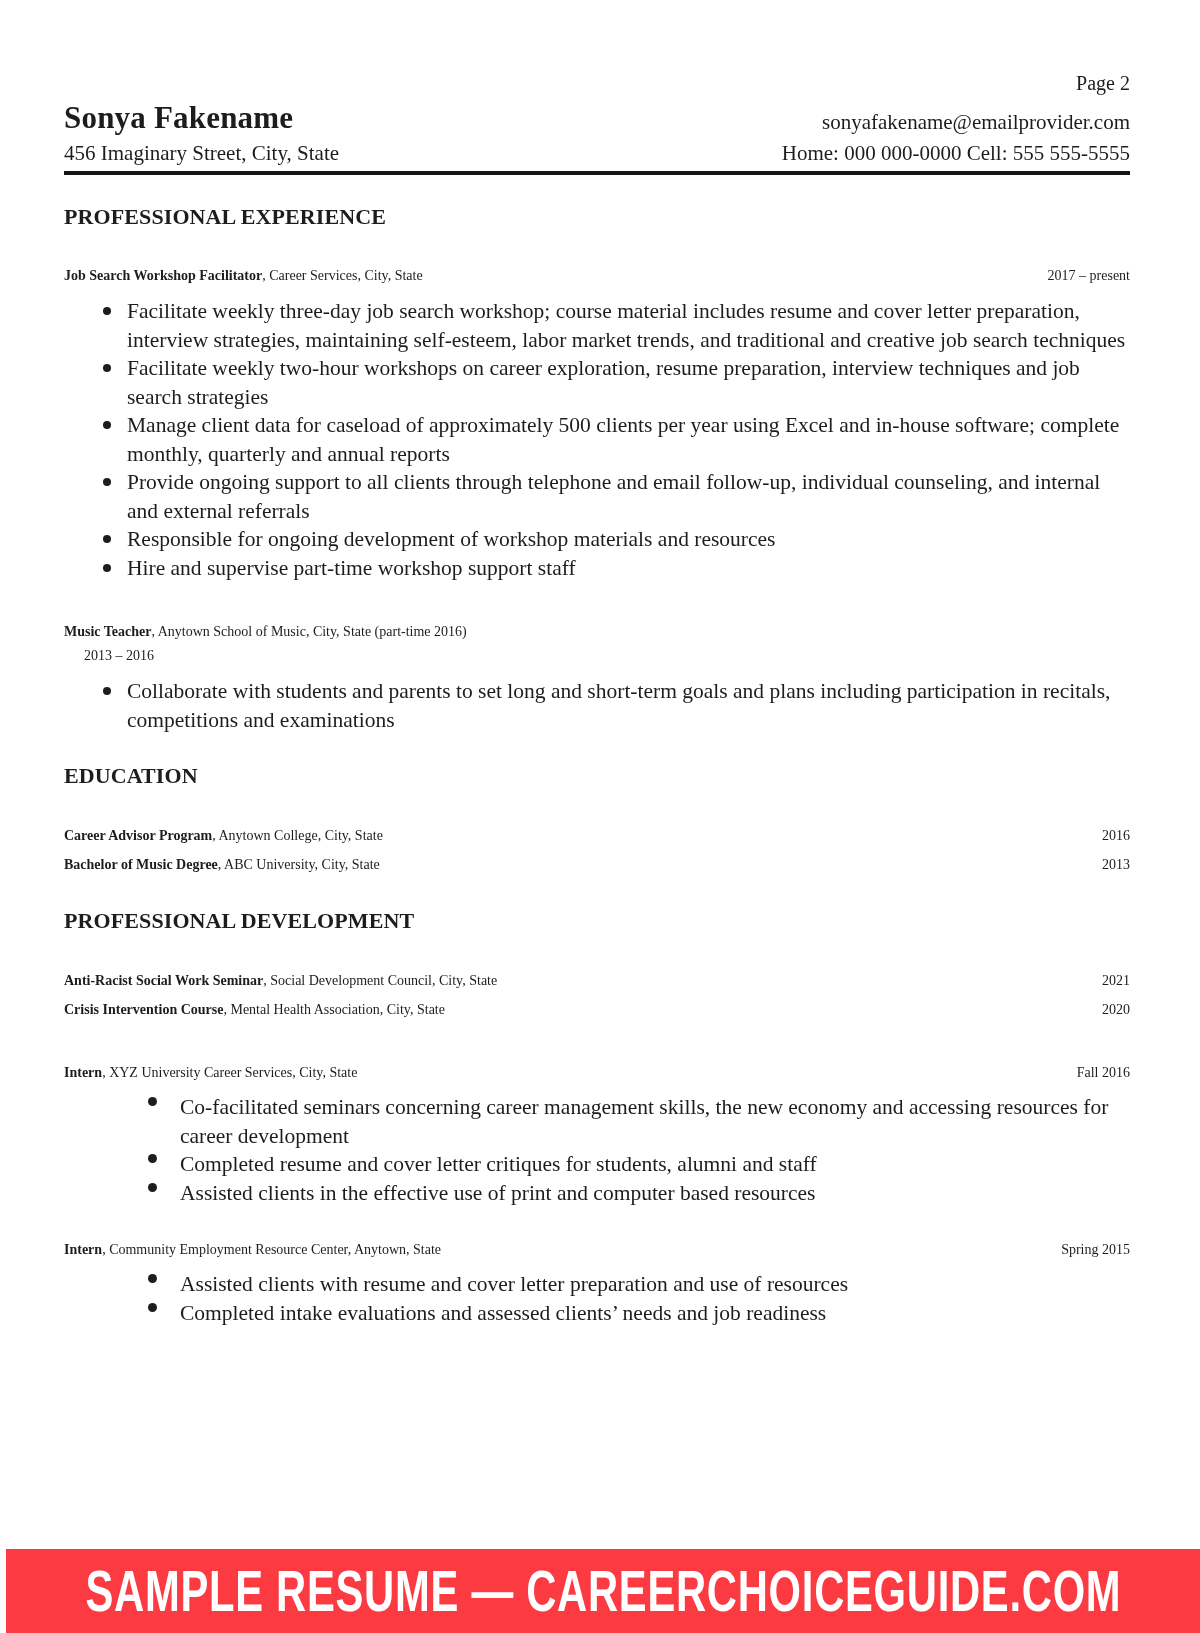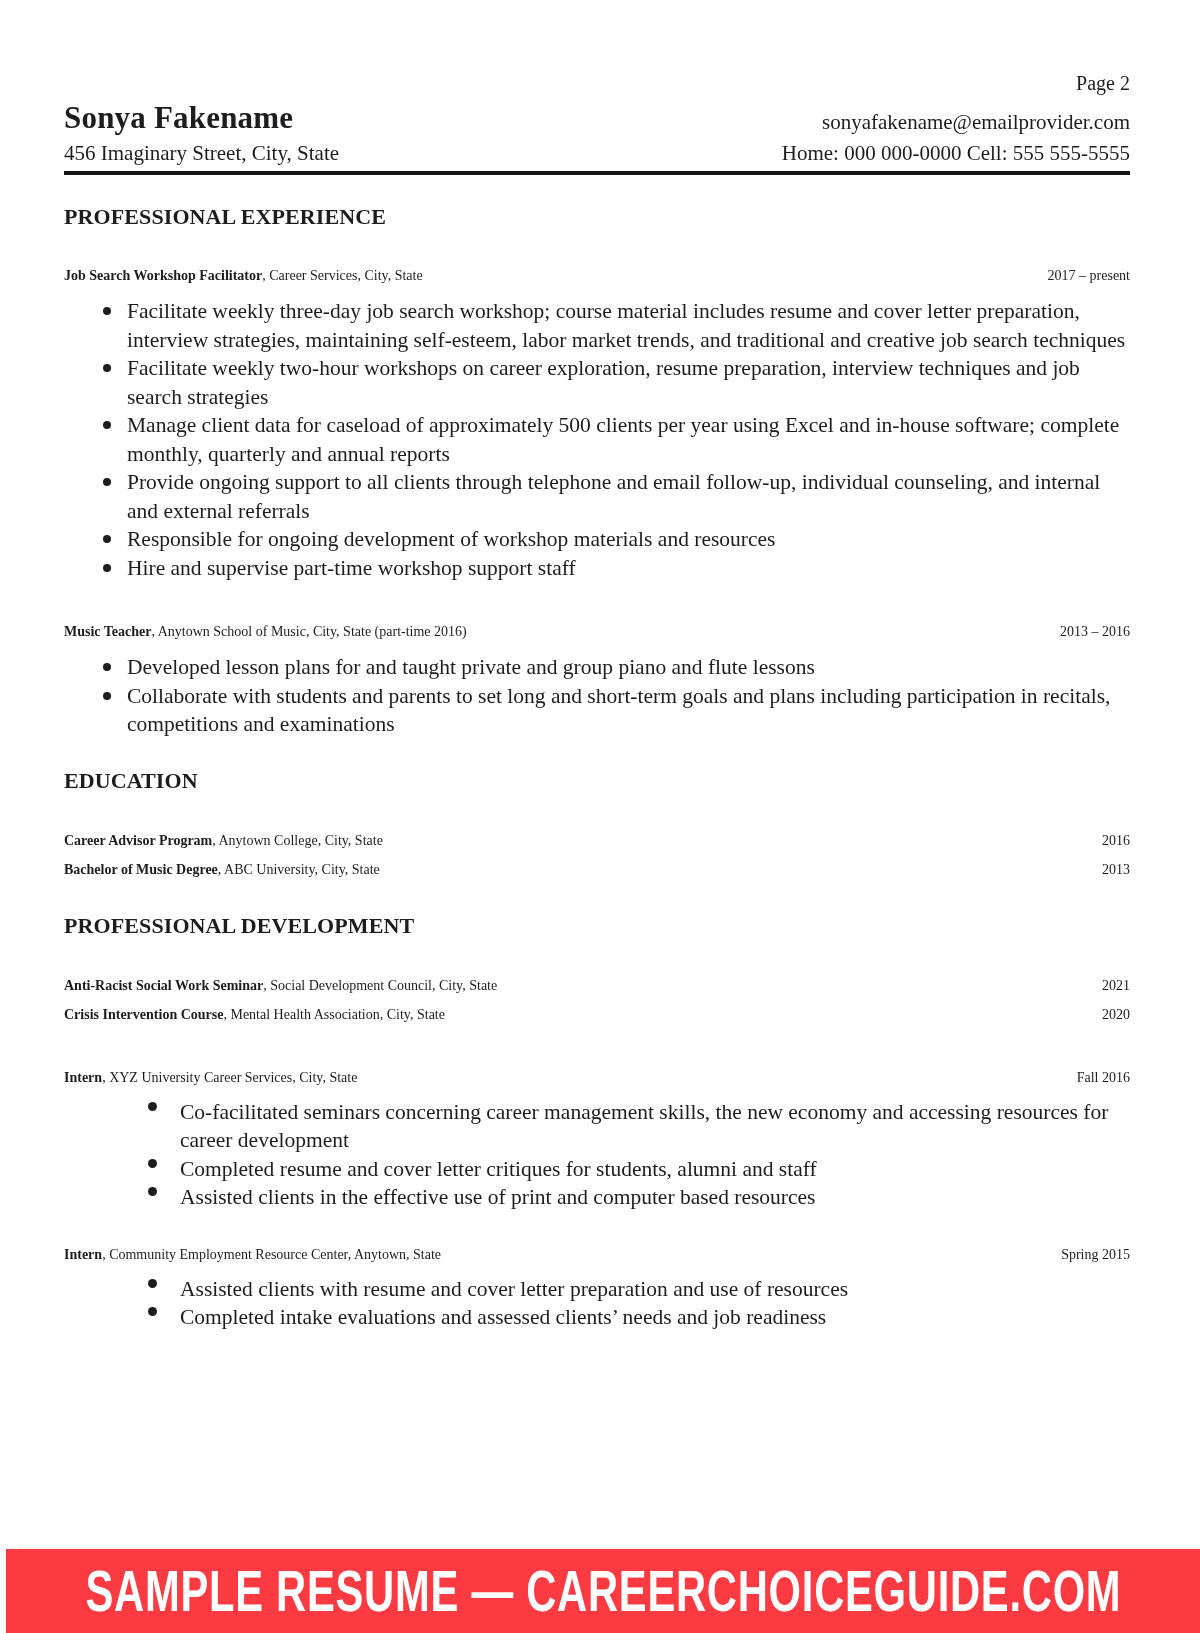--- a/index.html
+++ b/index.html
@@ -44,21 +44,21 @@
     left: -24px; top: 10px;
     width: 8px; height: 8px; border-radius: 50%;
     background: #1d1d1f;
   }
   ul.bullets.raised { padding-left: 116px; margin-right: 14px; margin-top: 8px; }
   ul.bullets.raised li::before { left: -32px; top: 4px; width: 9px; height: 9px; }
 
   .rowgroup { margin-top: 34px; }
   .rowgroup .ehead { margin-top: 0; line-height: 29px; }
 
-  .ehead.mt38 { margin-top: 38px; }
+  .ehead.mt38 { margin-top: 38px; flex-direction: column; }
   .ehead.mt37 { margin-top: 37px; }
   .ehead.mt31 { margin-top: 31px; gap: 12px; }
 
   .footer {
     position: absolute; left: 6px; right: 0; bottom: 0; height: 84px;
     background: #fc3a42;
     display: flex; align-items: center; justify-content: center;
   }
   .footer-text {
     color: #ffffff;
@@ -100,21 +100,20 @@
     <li>Provide ongoing support to all clients through telephone and email follow-up, individual counseling, and internal and external referrals</li>
     <li>Responsible for ongoing development of workshop materials and resources</li>
     <li>Hire and supervise part-time workshop support staff</li>
   </ul>
 
   <div class="ehead mt38">
     <div><span class="b">Music Teacher</span><span>, Anytown School of Music, City, State (part-time 2016)</span></div>
     <div class="edate">2013 – 2016</div>
   </div>
   <ul class="bullets">
-    <li>Developed lesson plans for and taught private and group piano and flute lessons</li>
     <li>Collaborate with students and parents to set long and short-term goals and plans including participation in recitals, competitions and examinations</li>
   </ul>
 
   <h2 class="sec">EDUCATION</h2>
   <div class="rowgroup">
     <div class="ehead">
       <div><span class="b">Career Advisor Program</span><span>, Anytown College, City, State</span></div>
       <div class="edate">2016</div>
     </div>
     <div class="ehead">

